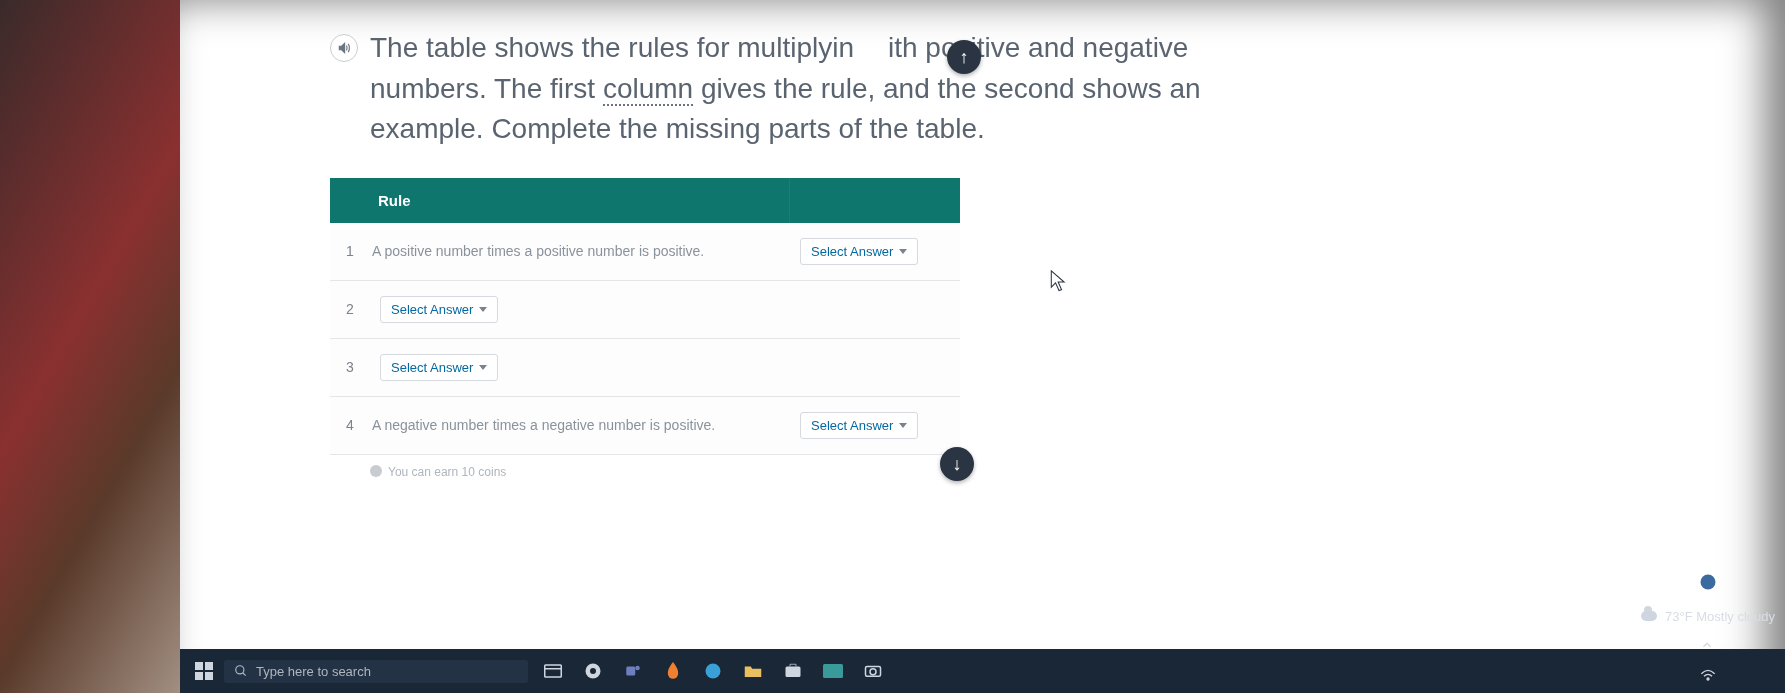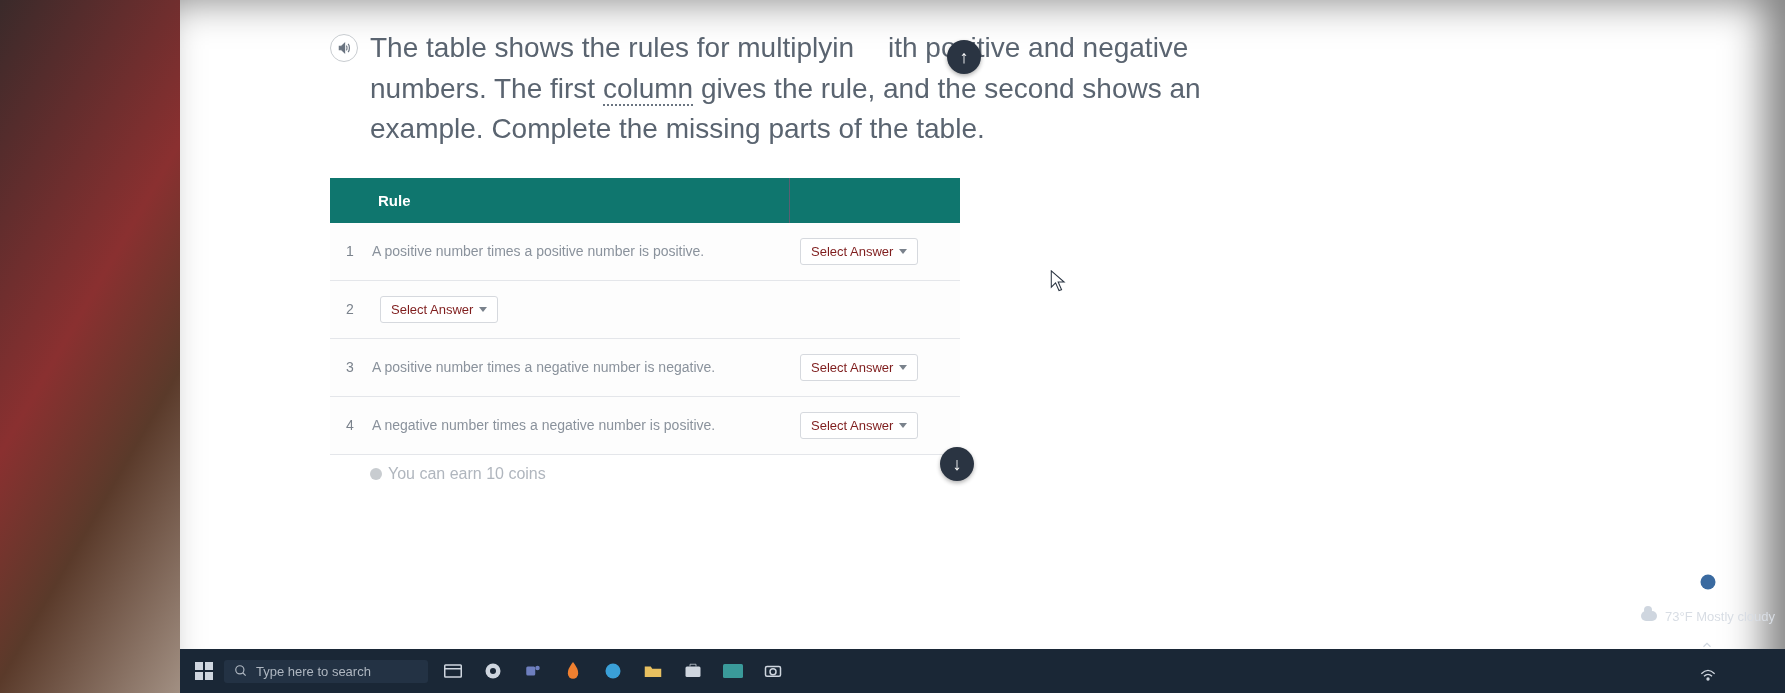--- a/index.html
+++ b/index.html
@@ -45,45 +45,45 @@
   .trow {
     display: flex; align-items: center; border-bottom: 1px solid #e4e6ea;
     font-size: 14px; color: #8a929c; min-height: 58px; background: #fdfdfd;
   }
   .trow .num { flex: 0 0 40px; text-align: center; color: #7a828c; }
   .trow .rule { flex: 0 0 420px; padding: 0 10px 0 2px; }
   .trow .ex { flex: 1; padding: 0 10px; }
   .select-answer {
     display: inline-flex; align-items: center; gap: 6px;
     border: 1px solid #d6d9de; border-radius: 3px; padding: 5px 10px;
-    font-size: 13px; color: #7f1d1d; background: #fff; cursor: pointer;
+    font-size: 13px; color: #0369a1; background: #fff; cursor: pointer;
   }
   .caret-down {
     width: 0; height: 0; border-left: 4px solid transparent; border-right: 4px solid transparent;
     border-top: 5px solid #7a828c;
   }
-  .coins-note { font-size: 16px; color: #b0b6be; margin-top: 10px; margin-left: 40px; display:flex; align-items:center; gap:6px;}
+  .coins-note { font-size: 12px; color: #b0b6be; margin-top: 10px; margin-left: 40px; display:flex; align-items:flex-start; gap:6px;}
   .coin-dot { width:12px; height:12px; border-radius:50%; background:#c8ccd0; }
 
   
   .cursor {
     position: absolute; left: 1050px; top: 270px; width: 18px; height: 24px;
     pointer-events: none;
   }
 
   
   .taskbar {
     position: absolute; left: 180px; right: 0; bottom: 0; height: 44px;
     background: #1a2736; display: flex; align-items: center; color: #d8dde4;
     font-size: 13px; padding: 0 10px; gap: 6px;
   }
   .tb-start { width: 28px; height: 28px; display:flex; align-items:center; justify-content:center; }
   .tb-search {
     display: flex; align-items: center; gap: 8px; background: #233244;
-    border-radius: 3px; padding: 4px 10px; width: 204px; color: #aeb6c0;
+    border-radius: 3px; padding: 4px 10px; width: 304px; color: #aeb6c0;
   }
   .tb-icons { display:flex; align-items:center; gap:14px; margin-left:6px; }
   .tb-icon { width:26px; height:26px; border-radius:4px; display:flex; align-items:center; justify-content:center; color:#cfd6df; }
   .tb-spacer { flex: 1; }
   .tb-right { display:flex; align-items:center; gap:14px;flex-direction:column; }
   .weather { display:flex; align-items:center; gap:8px; }
   .cloud {
     width:16px; height:10px; background:#cfd6df; border-radius:8px; position:relative;
   }
   .cloud::before { content:""; position:absolute; left:3px; top:-5px; width:8px; height:8px; background:#cfd6df; border-radius:50%; }
@@ -133,21 +133,20 @@
       <div class="ex">
         <div class="select-answer">
           <span>Select Answer</span>
           <span class="caret-down"></span>
         </div>
       </div>
     </div>
 
     <div class="trow">
       <div class="num">3</div>
-      <div class="rule">A positive number times a negative number is negative.</div>
       <div class="ex">
         <div class="select-answer">
           <span>Select Answer</span>
           <span class="caret-down"></span>
         </div>
       </div>
     </div>
 
     <div class="trow">
       <div class="num">4</div>

